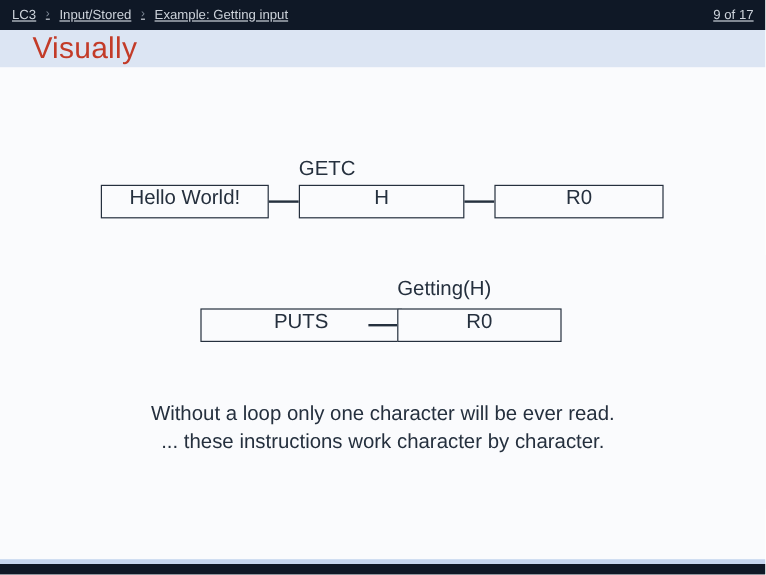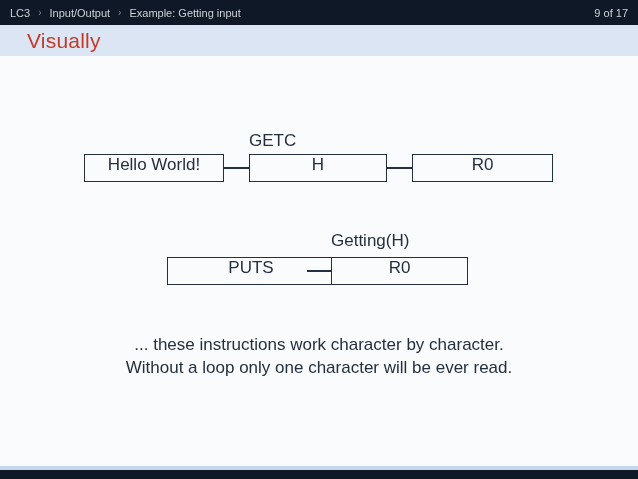--- a/index.html
+++ b/index.html
@@ -13,35 +13,35 @@
     color: var(--ink, #25303e);
   }
 
   
   .topbar {
     position: absolute; top: 0; left: 0; right: 0; height: 25px;
     background: var(--bar_bg, #0f1826);
     color: var(--bar_text, #ccd2da);
     font-size: 11px;
     display: flex; align-items: center;
-    padding: 0 10px; box-sizing: border-box;
+    padding: 0 10px; box-sizing: border-box; text-decoration: underline;
   }
   .breadcrumb { display: flex; align-items: center; gap: 8px; }
   .crumb-sep { color: var(--bar_sep, #7e8896); font-size: 10px; transform: translateY(-0.5px); }
   .pagenum { margin-left: auto; }
 
   
   .titlebar {
     position: absolute; top: 25px; left: 0; right: 0; height: 31px;
     background: var(--title_bg, #dce5f3);
     display: flex; align-items: center;
     padding-left: 27px; box-sizing: border-box;
   }
   .title {
-    font-size: 21px;
+    font-size: 25px;
     color: var(--title_text, #c33b28);
     letter-spacing: 0.2px;
   }
 
   
   .box {
     position: absolute; height: 28px;
     border: 1.5px solid var(--ink, #25303e);
     box-sizing: border-box;
     background: var(--body_bg, #fafbfd);
@@ -87,21 +87,21 @@
 </style>
 </head>
 <body>
 
 <div class="slide">
 
   <div class="topbar">
     <div class="breadcrumb">
       <span>LC3</span>
       <span class="crumb-sep">›</span>
-      <span>Input/Output</span>
+      <span>Input/Stored</span>
       <span class="crumb-sep">›</span>
       <span>Example: Getting input</span>
     </div>
     <div class="pagenum">9 of 17</div>
   </div>
 
   <div class="titlebar">
     <div class="title">Visually</div>
   </div>
 
@@ -123,20 +123,20 @@
 
   <div class="box" id="box-puts">
     <span>PUTS</span>
   </div>
   <div class="connector" id="conn-3"></div>
   <div class="box" id="box-r0b">
     <span>R0</span>
   </div>
 
   <div class="note">
+    <div>Without a loop only one character will be ever read.</div>
     <div>... these instructions work character by character.</div>
-    <div>Without a loop only one character will be ever read.</div>
   </div>
 
   <div class="bottom-strip"></div>
   <div class="bottombar"></div>
 
 </div>
 
 </body></html>

